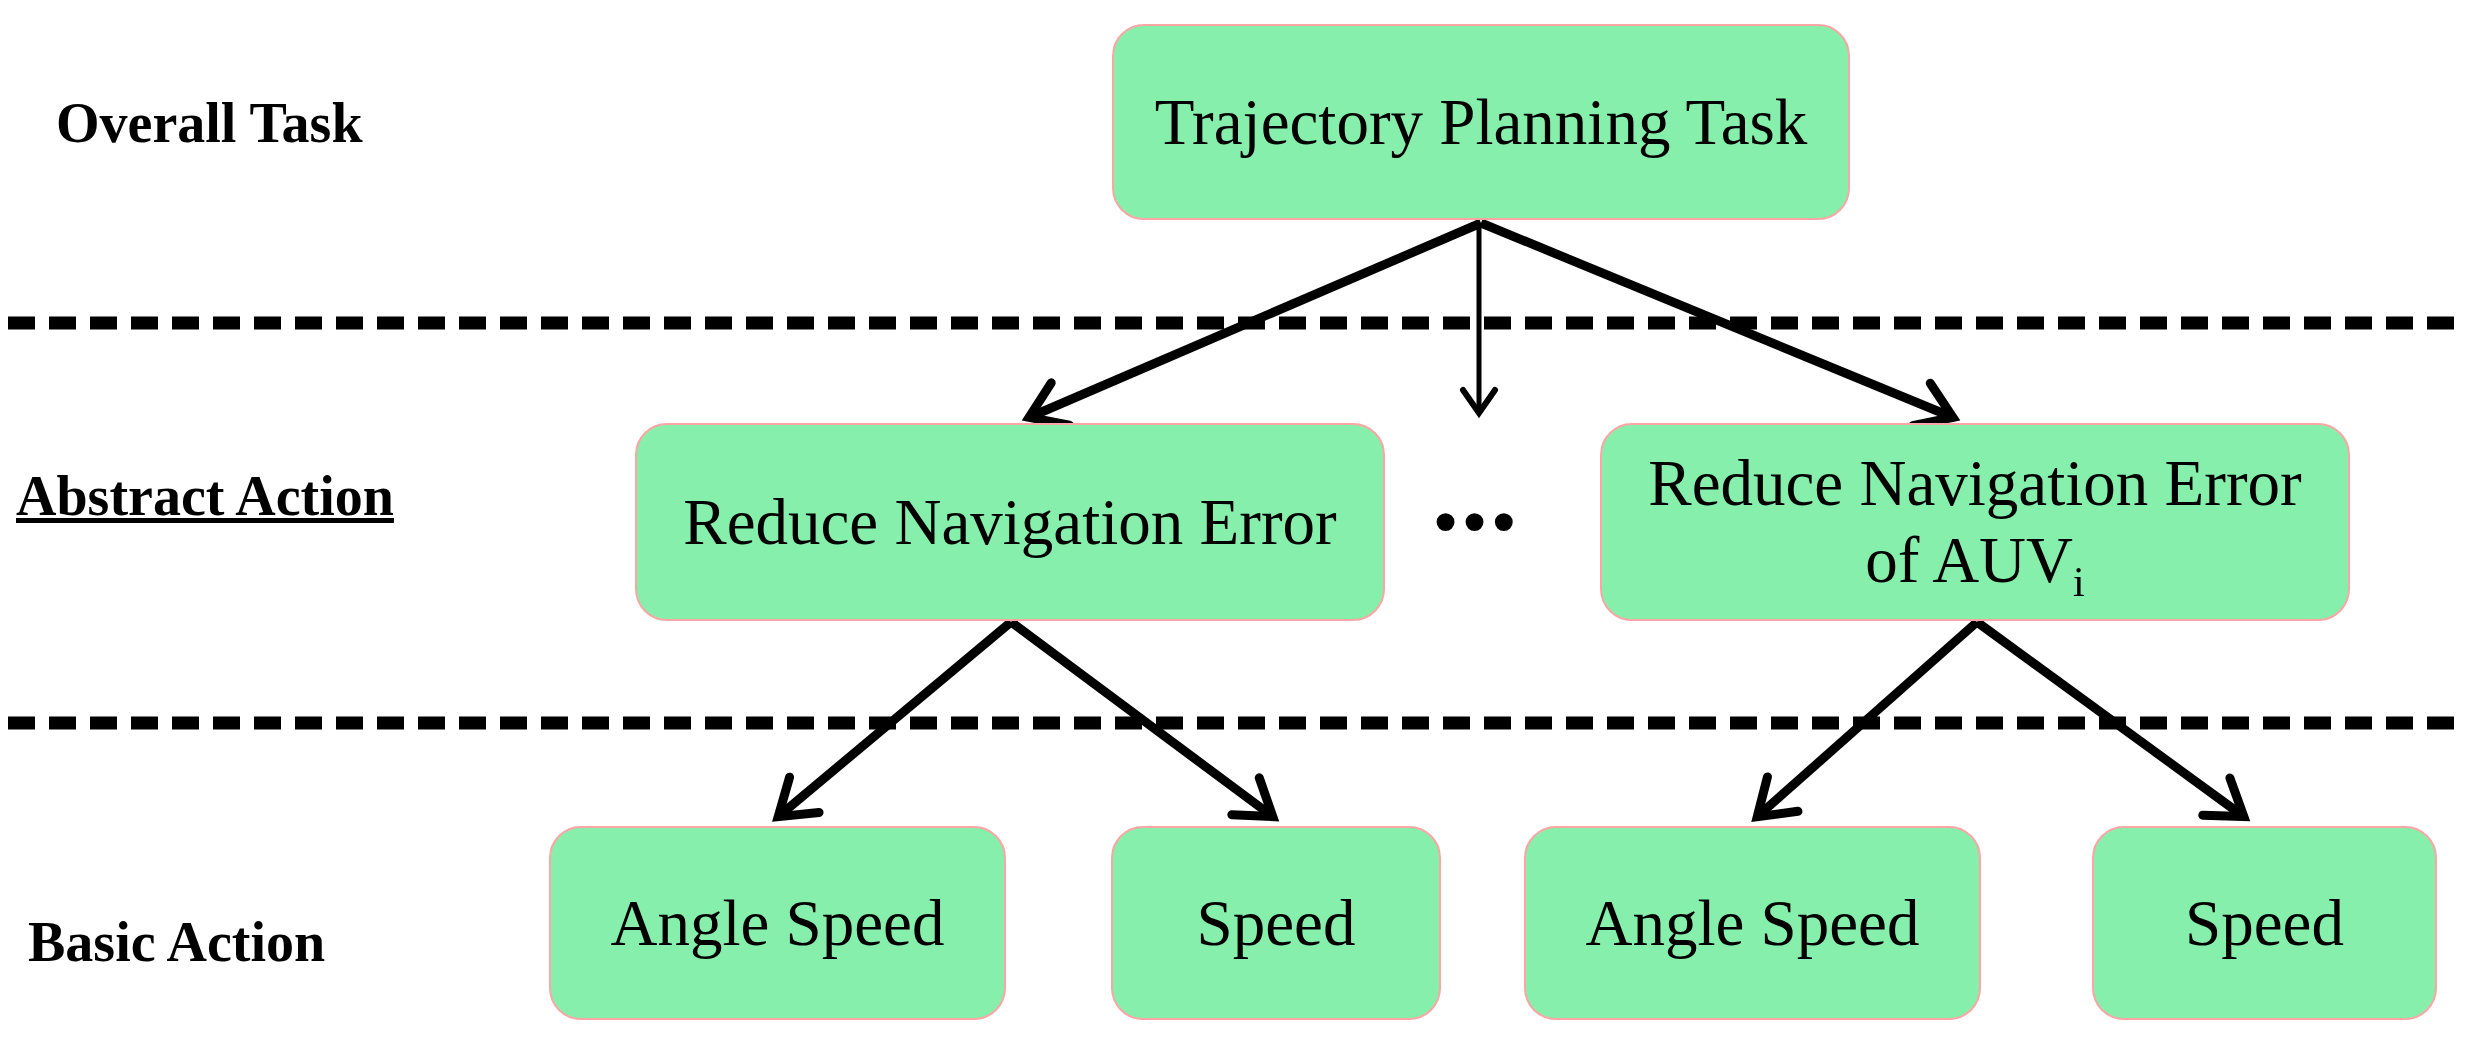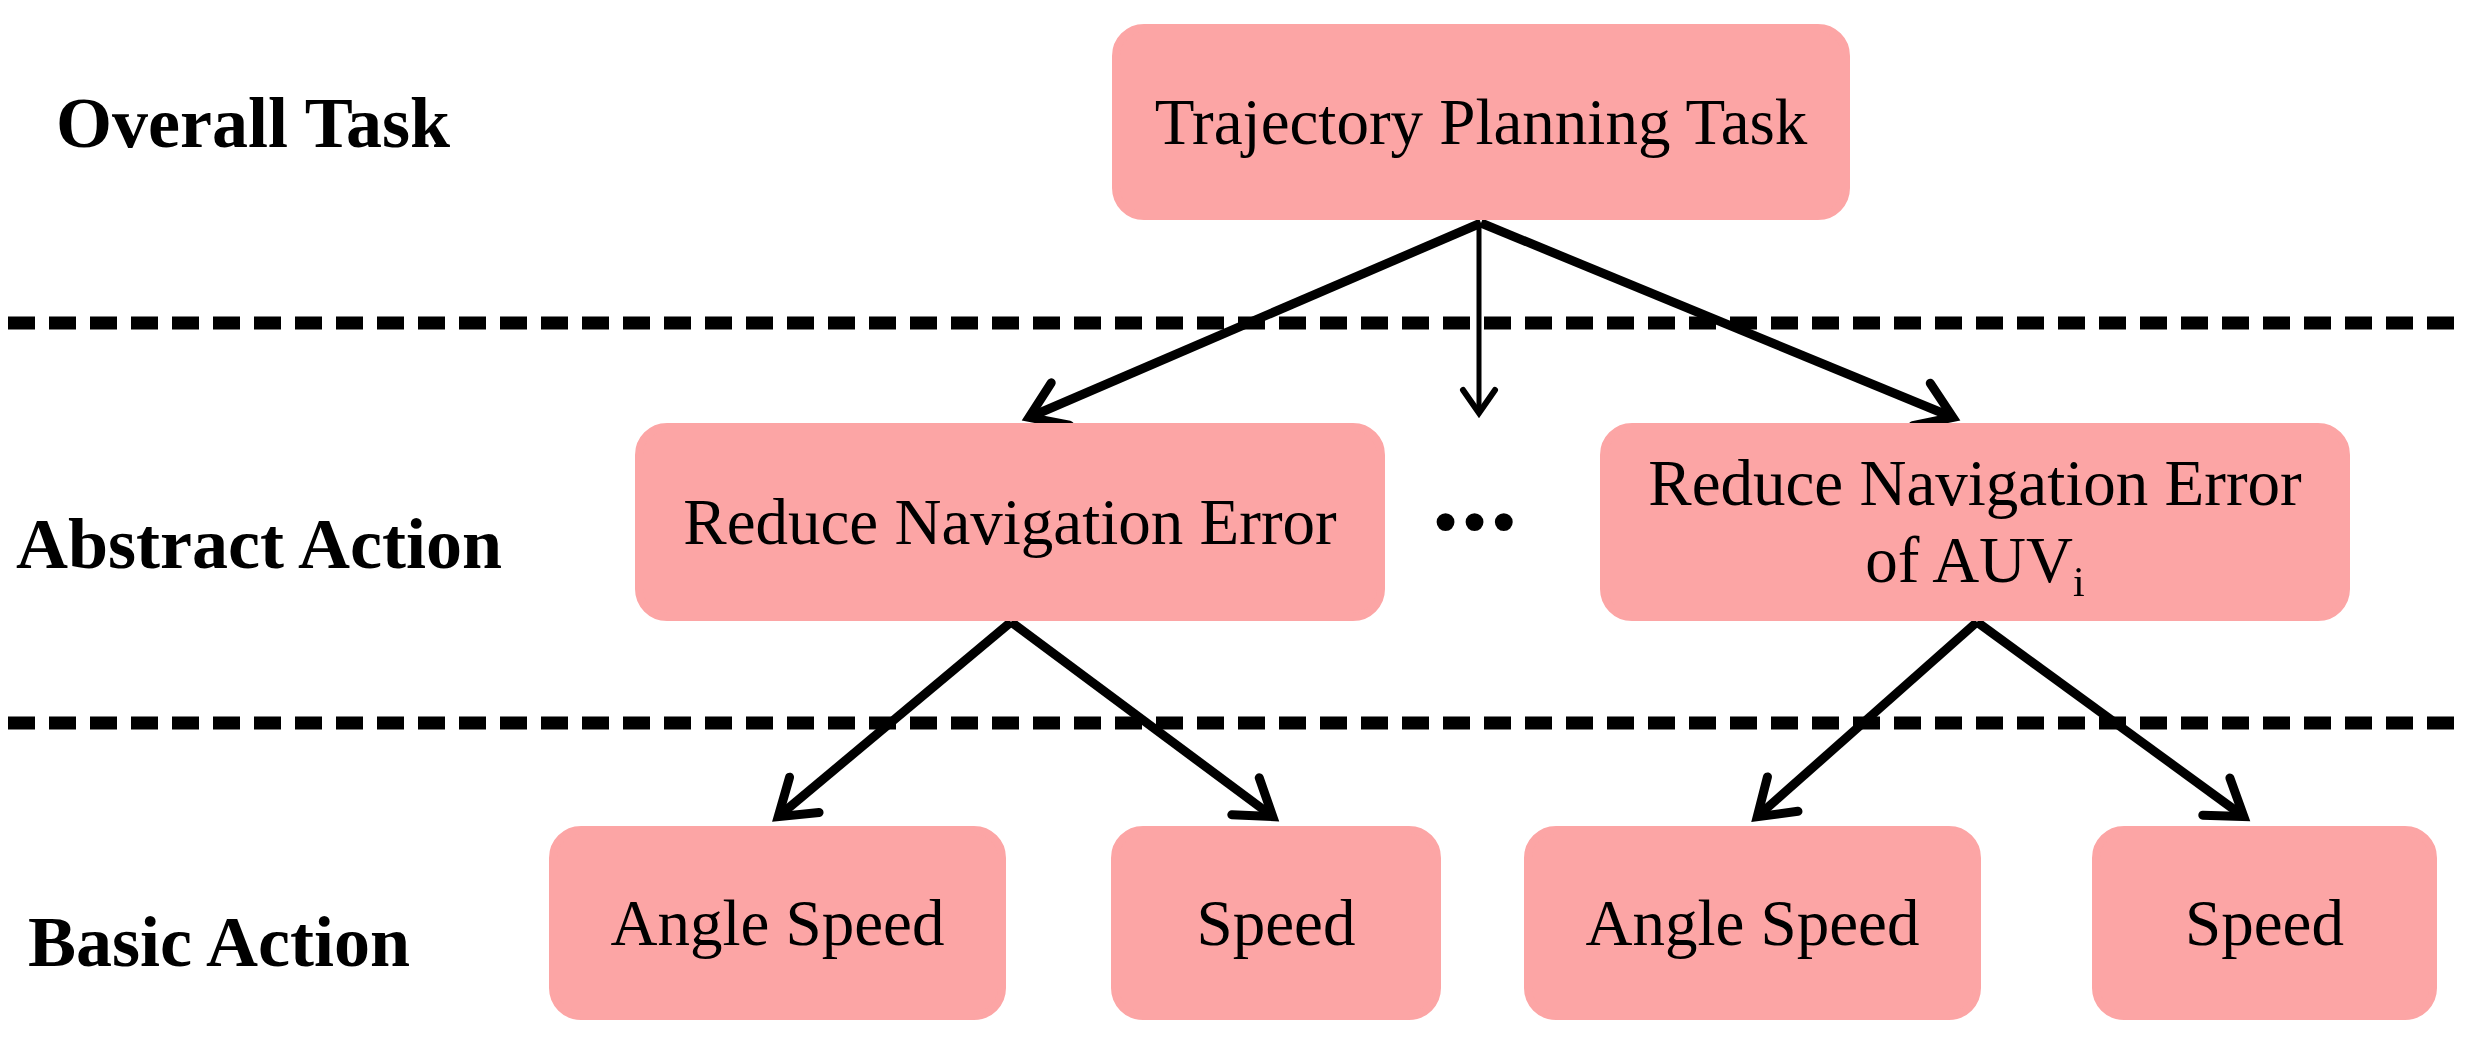--- a/index.html
+++ b/index.html
@@ -20,30 +20,30 @@
     position: absolute;
     left: 0;
     top: 0;
     width: 2468px;
     height: 1055px;
     pointer-events: none;
   }
   .row-label {
     position: absolute;
     font-weight: bold;
-    font-size: 72px;
+    font-size: 56px;
     line-height: 76px;
     white-space: nowrap;
   }
   .node {
     position: absolute;
     box-sizing: border-box;
-    border: 8px solid #fca5a5;
+    border: 2px solid #fca5a5;
     border-radius: 32px;
-    background: #fca5a5;
+    background: #86efac;
     display: flex;
     flex-direction: column;
     align-items: center;
     justify-content: center;
     text-align: center;
     font-size: 65px;
     line-height: 77px;
     white-space: nowrap;
   }
   .node sub {
@@ -62,21 +62,21 @@
   
   .node-root  { left: 1112px; top:  24px; width: 738px; height: 196px; }
   .node-abs1  { left:  635px; top: 423px; width: 750px; height: 198px; }
   .node-absi  { left: 1600px; top: 423px; width: 750px; height: 198px; }
   .node-b1    { left:  549px; top: 826px; width: 457px; height: 194px; }
   .node-b2    { left: 1111px; top: 826px; width: 330px; height: 194px; }
   .node-b3    { left: 1524px; top: 826px; width: 457px; height: 194px; }
   .node-b4    { left: 2092px; top: 826px; width: 345px; height: 194px; }
   
   .label-overall  { left: 56px;  top: 85px;  }
-  .label-abstract { left: 16px;  top: 506px; }
+  .label-abstract { left: 16px;  top: 458px; text-decoration: underline; }
   .label-basic    { left: 28px;  top: 882px; margin-top: 22px; }
   .ellipsis-pos   { left: 1434px; top: 487px; }
 </style>
 </head>
 <body>
 
 <div class="canvas">
 
   <svg class="wires" width="2468" height="1055" viewBox="0 0 2468 1055" xmlns="http://www.w3.org/2000/svg">
     <defs>

